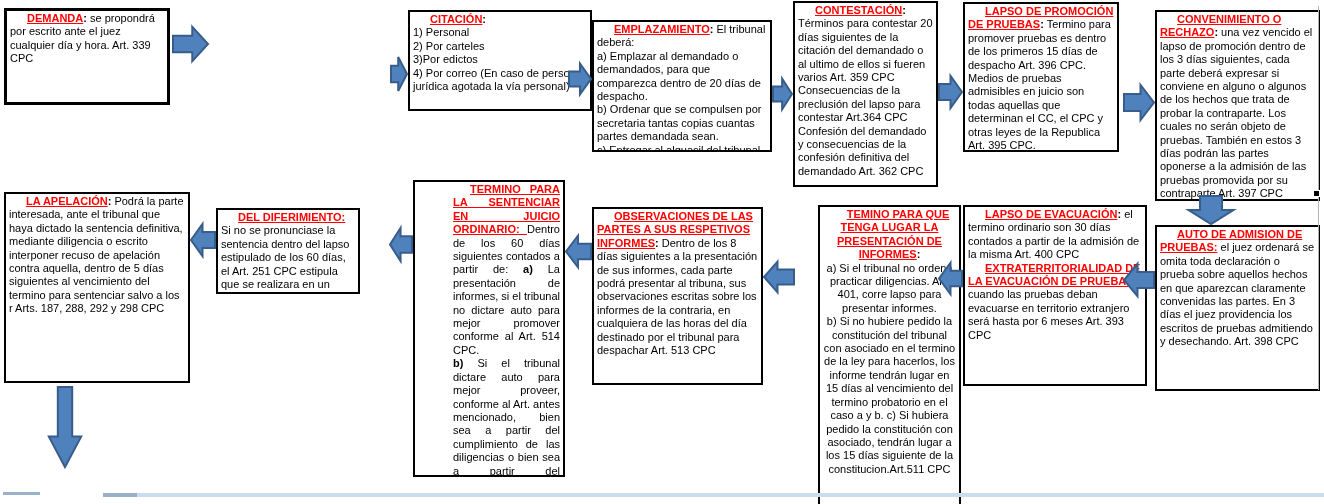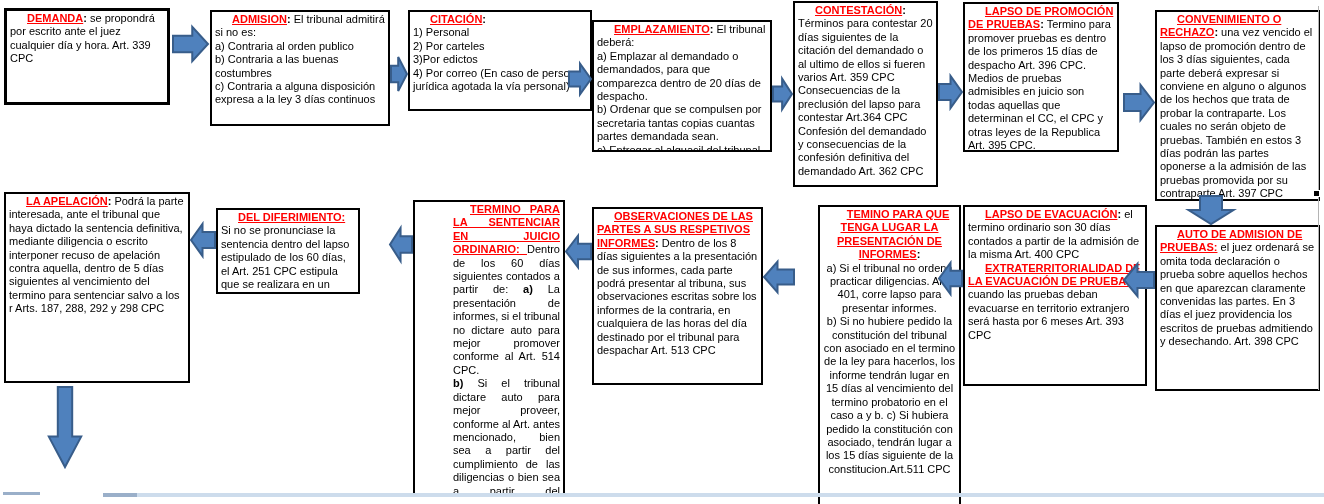--- a/index.html
+++ b/index.html
@@ -17,24 +17,20 @@
   .sbar{position:absolute;}
   .edge{position:absolute;background:#b4b4b4;}
   .handle{position:absolute;background:#000;border:1px solid #fff;}
 </style>
 </head>
 <body>
 
 <div id="canvas">
 
   <div class="box" style="left:4px;top:8px;width:166px;height:97px;border-width:3px;"><span class="seg-h">DEMANDA</span><span class="seg-b">:</span><span class="seg-n"> se propondrá por escrito ante el juez cualquier día y hora. Art. 339 CPC</span></div>
-  <div class="box" style="left:210px;top:10px;width:180px;height:116px;"><span class="seg-h">ADMISION</span><span class="seg-b">:</span><span class="seg-n"> El tribunal admitirá si no es:
-a) Contraria al orden publico
-b) Contraria a las buenas costumbres
-c) Contraria a alguna disposición expresa a la ley  3 días continuos</span></div>
   <div class="box" style="left:408px;top:10px;width:184px;height:101px;"><span class="seg-h">CITACIÓN</span><span class="seg-b">:</span><span class="seg-n">
 1) Personal
 2) Por carteles
 3)Por edictos
 4) Por correo (En caso de persona jurídica agotada la vía personal)</span></div>
   <div class="box" style="left:592px;top:20px;width:180px;height:132px;"><span class="seg-h">EMPLAZAMIENTO</span><span class="seg-b">:</span><span class="seg-n"> El tribunal deberá:
 a) Emplazar al demandado o demandados, para que comparezca dentro de 20 días de despacho.
 b) Ordenar que se compulsen por secretaria tantas copias cuantas partes demandada sean.
 c) Entregar al alguacil del tribunal, la o las compulsas ordenadas librar, a los fines para que se practique la citación. Arts. 342, 344 y 345 CPC</span></div>
   <div class="box" style="left:793px;top:1px;width:145px;height:186px;"><span class="seg-h">CONTESTACIÓN</span><span class="seg-b">:</span><span class="seg-n">
@@ -45,21 +41,21 @@
 Medios de pruebas  admisibles en juicio son todas aquellas que determinan el CC, el CPC y otras leyes de la Republica Art. 395 CPC.</span></div>
   <div class="box" style="left:1155px;top:10px;width:165px;height:191px;"><span class="seg-h">CONVENIMIENTO O RECHAZO</span><span class="seg-b">:</span><span class="seg-n"> una vez vencido el lapso de promoción dentro de los 3 días siguientes, cada parte  deberá expresar si conviene en alguno o algunos de los hechos que trata de probar la contraparte. Los cuales no serán objeto de pruebas. También en estos 3 días podrán las partes oponerse a la admisión de las pruebas promovida por su contraparte Art. 397 CPC</span></div>
 
   <div class="box" style="left:1155px;top:225px;width:165px;height:166px;"><span class="seg-h">AUTO DE ADMISION DE PRUEBAS:</span><span class="seg-n"> el juez ordenará se omita toda declaración o prueba sobre aquellos hechos en que aparezcan claramente convenidas las partes. En 3  días el juez providencia los escritos de pruebas admitiendo y desechando. Art. 398 CPC</span></div>
   <div class="box" style="left:963px;top:205px;width:184px;height:181px;"><span class="seg-h">LAPSO DE EVACUACIÓN</span><span class="seg-b">:</span><span class="seg-n"> el termino ordinario  son 30 días contados a partir de la admisión de la misma Art. 400 CPC
 </span><span class="seg-h">EXTRATERRITORIALIDAD DE LA EVACUACIÓN DE PRUEBAS </span><span class="seg-n">cuando las pruebas deban evacuarse en territorio extranjero será hasta por 6 meses Art. 393 CPC</span></div>
   <div class="box center" style="left:818px;top:205px;width:143px;height:312px;"><span class="seg-h">TEMINO PARA QUE TENGA LUGAR LA PRESENTACIÓN DE INFORMES</span><span class="seg-b">:</span><span class="seg-n">
 a) Si el tribunal no ordena practicar diligencias. Art. 401, corre lapso para presentar informes.
 b) Si no hubiere pedido la constitución del tribunal con asociado en el termino de la ley para hacerlos, los informe tendrán lugar en 15 días al vencimiento del termino probatorio en el caso a y b. c) Si hubiera pedido la constitución con asociado, tendrán lugar a los 15 días siguiente de la constitucion.Art.511 CPC</span></div>
   <div class="box" style="left:592px;top:207px;width:171px;height:178px;"><span class="seg-h">OBSERVACIONES DE LAS PARTES A SUS RESPETIVOS INFORMES</span><span class="seg-b">:</span><span class="seg-n"> Dentro de los 8 días siguientes a la presentación de sus informes, cada parte podrá presentar al tribuna, sus observaciones escritas sobre los informes de la  contraria, en cualquiera de las horas del día destinado por el tribunal para despachar Art. 513 CPC</span></div>
-  <div class="box justify" style="left:413px;top:200px;width:152px;height:297px;padding-left:38px;"><span class="seg-h">TERMINO PARA LA SENTENCIAR EN JUICIO ORDINARIO: </span><span class="seg-n">Dentro de los 60 días siguientes contados a partir de: </span><span class="seg-b">a) </span><span class="seg-n">La presentación de informes, si el tribunal no dictare auto para mejor promover conforme al Art. 514 CPC.
+  <div class="box justify" style="left:413px;top:180px;width:152px;height:297px;padding-left:38px;"><span class="seg-h">TERMINO PARA LA SENTENCIAR EN JUICIO ORDINARIO: </span><span class="seg-n">Dentro de los 60 días siguientes contados a partir de: </span><span class="seg-b">a) </span><span class="seg-n">La presentación de informes, si el tribunal no dictare auto para mejor promover conforme al Art. 514 CPC.
 </span><span class="seg-b">b) </span><span class="seg-n">Si el tribunal dictare auto para mejor proveer, conforme al Art. antes mencionado, bien sea a partir del cumplimiento de las diligencias o bien sea a partir del fenecimiento del termino señalado para su cumplimiento.  Este termino se dejara transcurrir íntegramente a los efectos de la apelación Art. 515 CPC</span></div>
   <div class="box" style="left:216px;top:208px;width:144px;height:86px;"><span class="seg-h">DEL DIFERIMIENTO: </span><span class="seg-n">Si no se pronunciase la sentencia dentro del lapso estipulado de los 60 días, el Art. 251 CPC estipula que  se realizara en un plazo que no exceda 30 días.</span></div>
   <div class="box" style="left:4px;top:192px;width:186px;height:191px;"><span class="seg-h">LA APELACIÓN</span><span class="seg-b">:</span><span class="seg-n"> Podrá la parte interesada, ante el tribunal que haya dictado la sentencia definitiva, mediante diligencia o escrito interponer recuso de apelación contra aquella, dentro de 5 días siguientes al vencimiento del termino para sentenciar salvo a los r Arts. 187, 288, 292 y 298 CPC</span></div>
 
   <svg class="arrow" style="left:173px;top:25px;" width="35" height="38" viewBox="0 0 100 100" preserveAspectRatio="none">
       <polygon points="0,28 55,28 55,5 100,50 55,95 55,72 0,72" fill="#4F81BD" stroke="#385D8A" stroke-width="2" vector-effect="non-scaling-stroke"></polygon>
     </svg>
   <svg class="arrow" style="left:391px;top:55px;" width="16" height="38" viewBox="0 0 100 100" preserveAspectRatio="none">
       <polygon points="0,28 45,28 45,5 100,50 45,95 45,72 0,72" fill="#4F81BD" stroke="#385D8A" stroke-width="2" vector-effect="non-scaling-stroke"></polygon>
     </svg>

